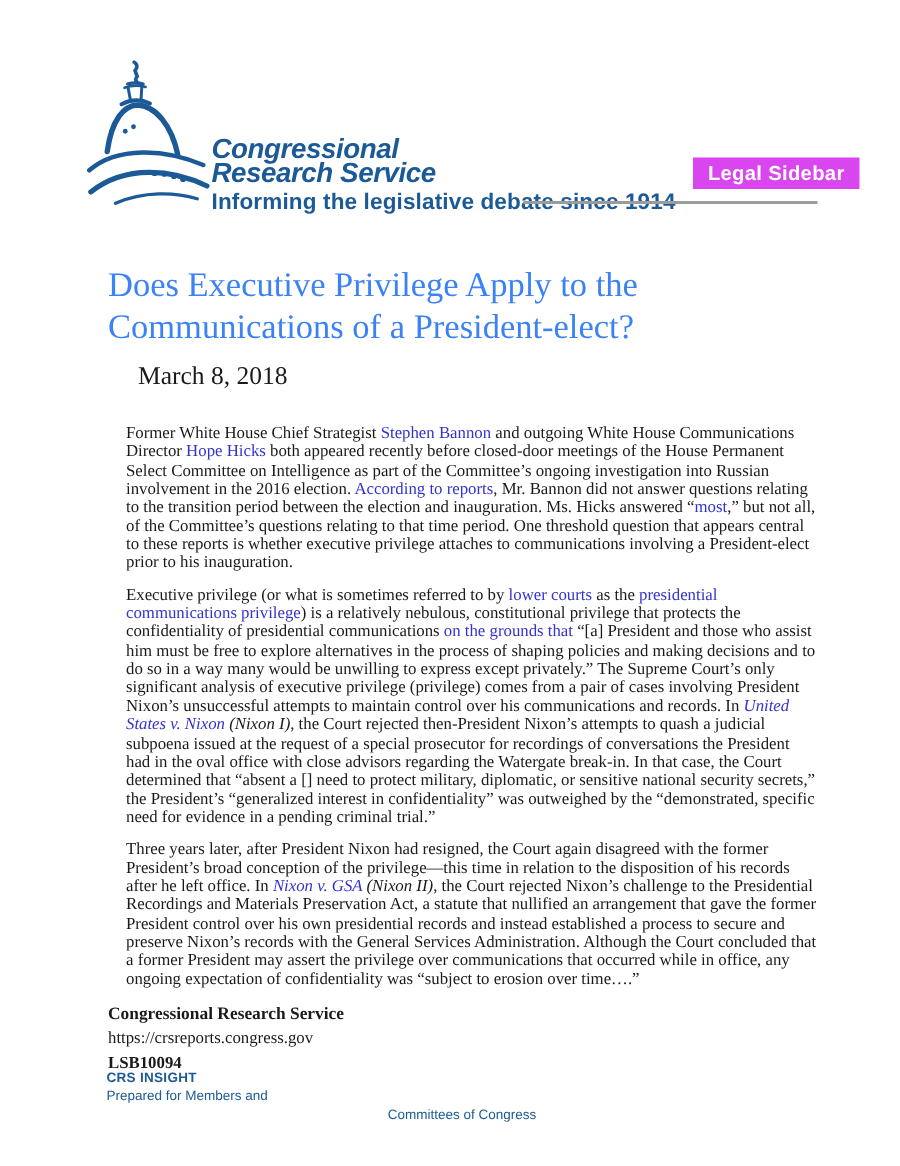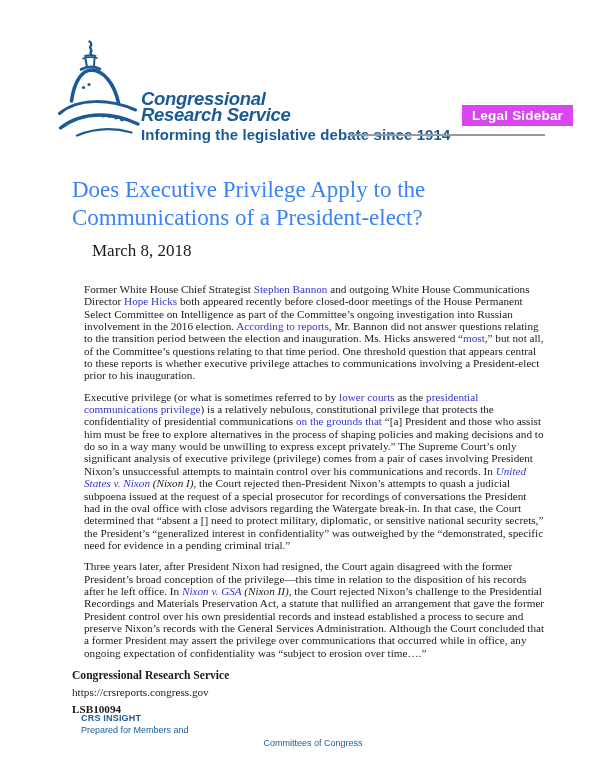--- a/index.html
+++ b/index.html
@@ -28,21 +28,21 @@
   .content p{margin:0 0 9px 12px;font-size:11.2px;line-height:12.35px;text-align:left;}
   .plain{color:#1a1a1a;}
   a.link,a.link-italic{color:#3333CC;text-decoration:none;cursor:pointer;}
   a.link-italic,.italic{font-style:italic;}
   
   .sig{text-align:left;margin-top:1px;line-height:16.5px;}
   .sig-org{font-weight:bold;font-size:11.6px;}
   .sig-url{display:block;font-size:11.2px;color:#1a1a1a;text-decoration:none;}
   .sig-id{font-size:11.2px;font-weight:bold;}
   
-  .footer{position:absolute;left:81px;top:712px;right:55px;color:#1B5A96;
+  .footer{position:absolute;left:71px;top:712px;right:55px;color:#1B5A96;
     font-family:"Liberation Sans",sans-serif;font-size:9px;line-height:12.4px;}
   .footer-insight{font-weight:bold;letter-spacing:0.2px;}
   .footer-last{display:flex;align-items:center;flex-direction:column;}
   .footer-last > span:first-child{white-space:nowrap;}
   .footer-rule{flex:1;height:1.6px;background:#1B5A96;margin-left:7px;margin-top:2px;}
 </style>
 </head>
 <body>
 
 <div class="logo-art">

